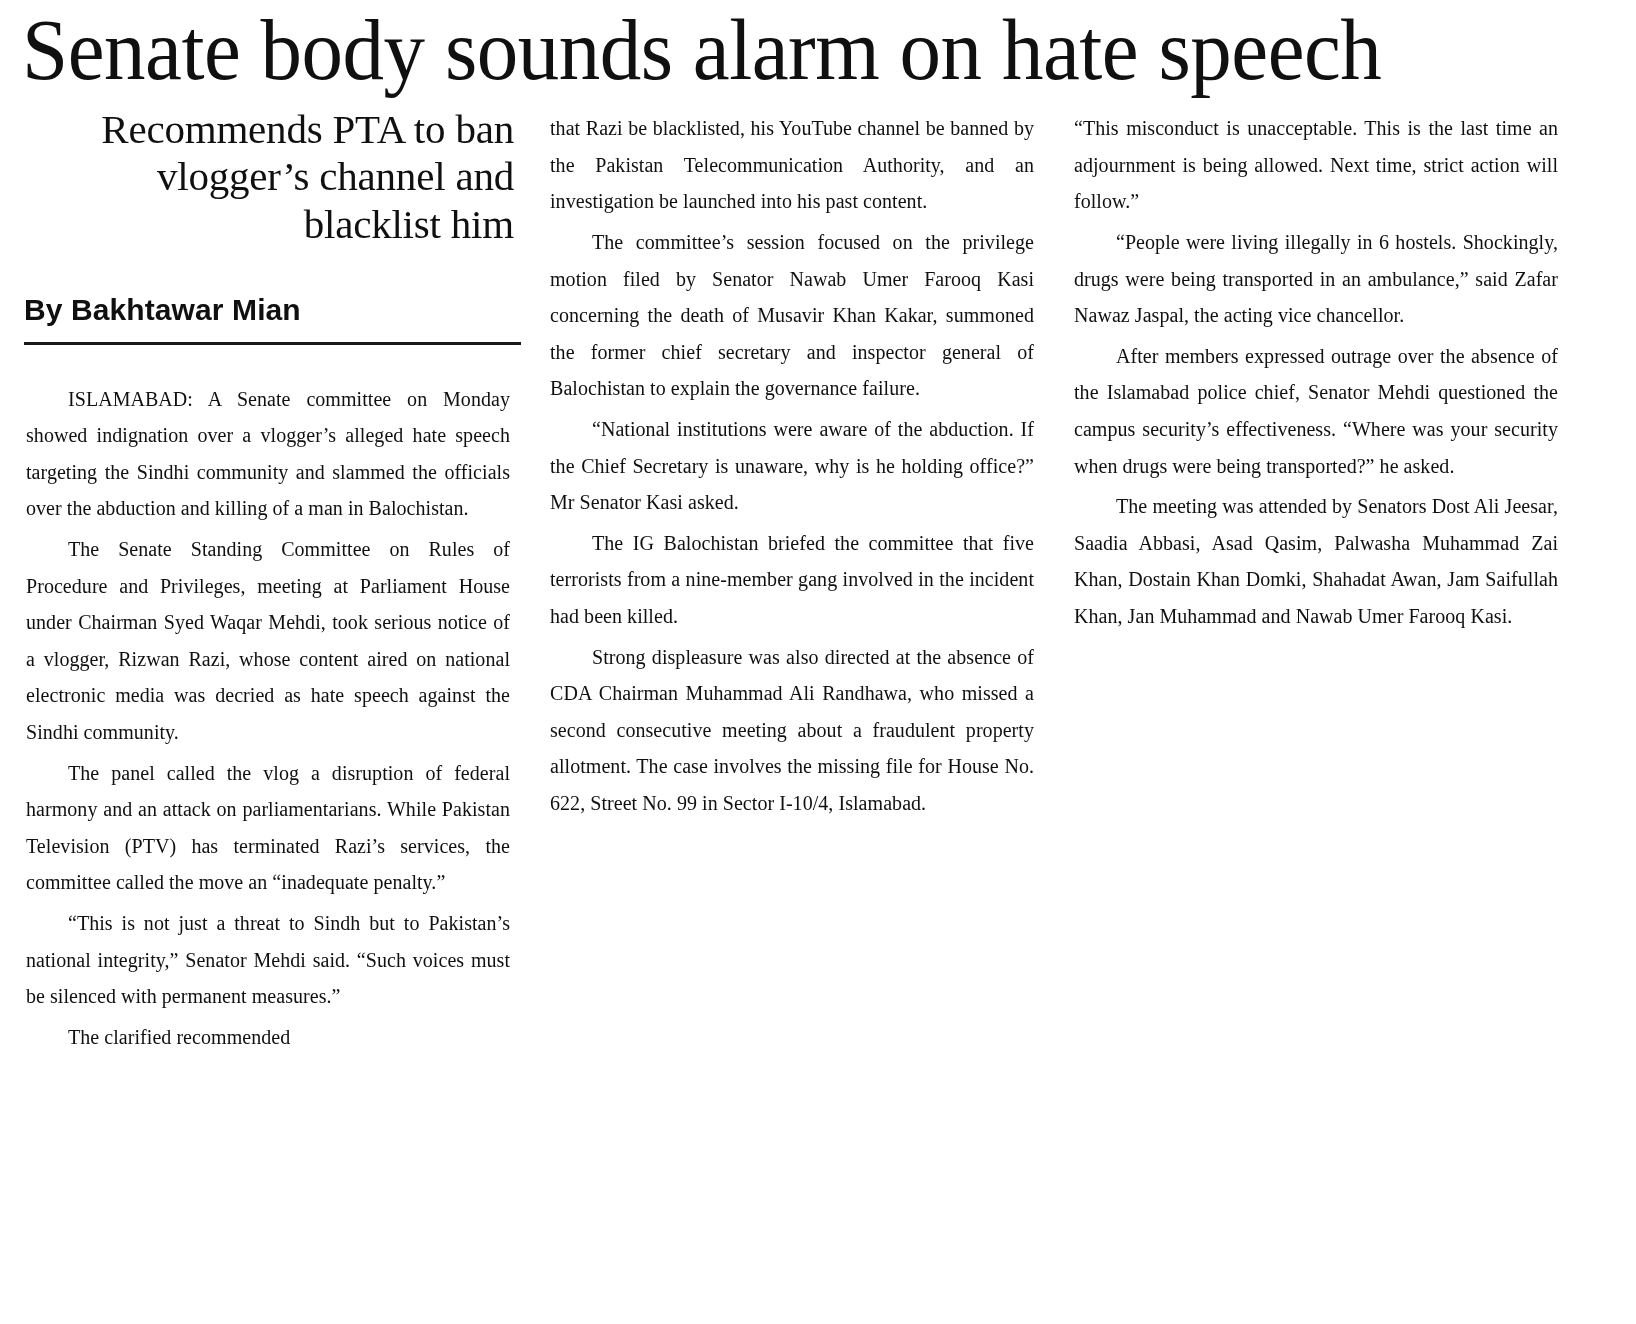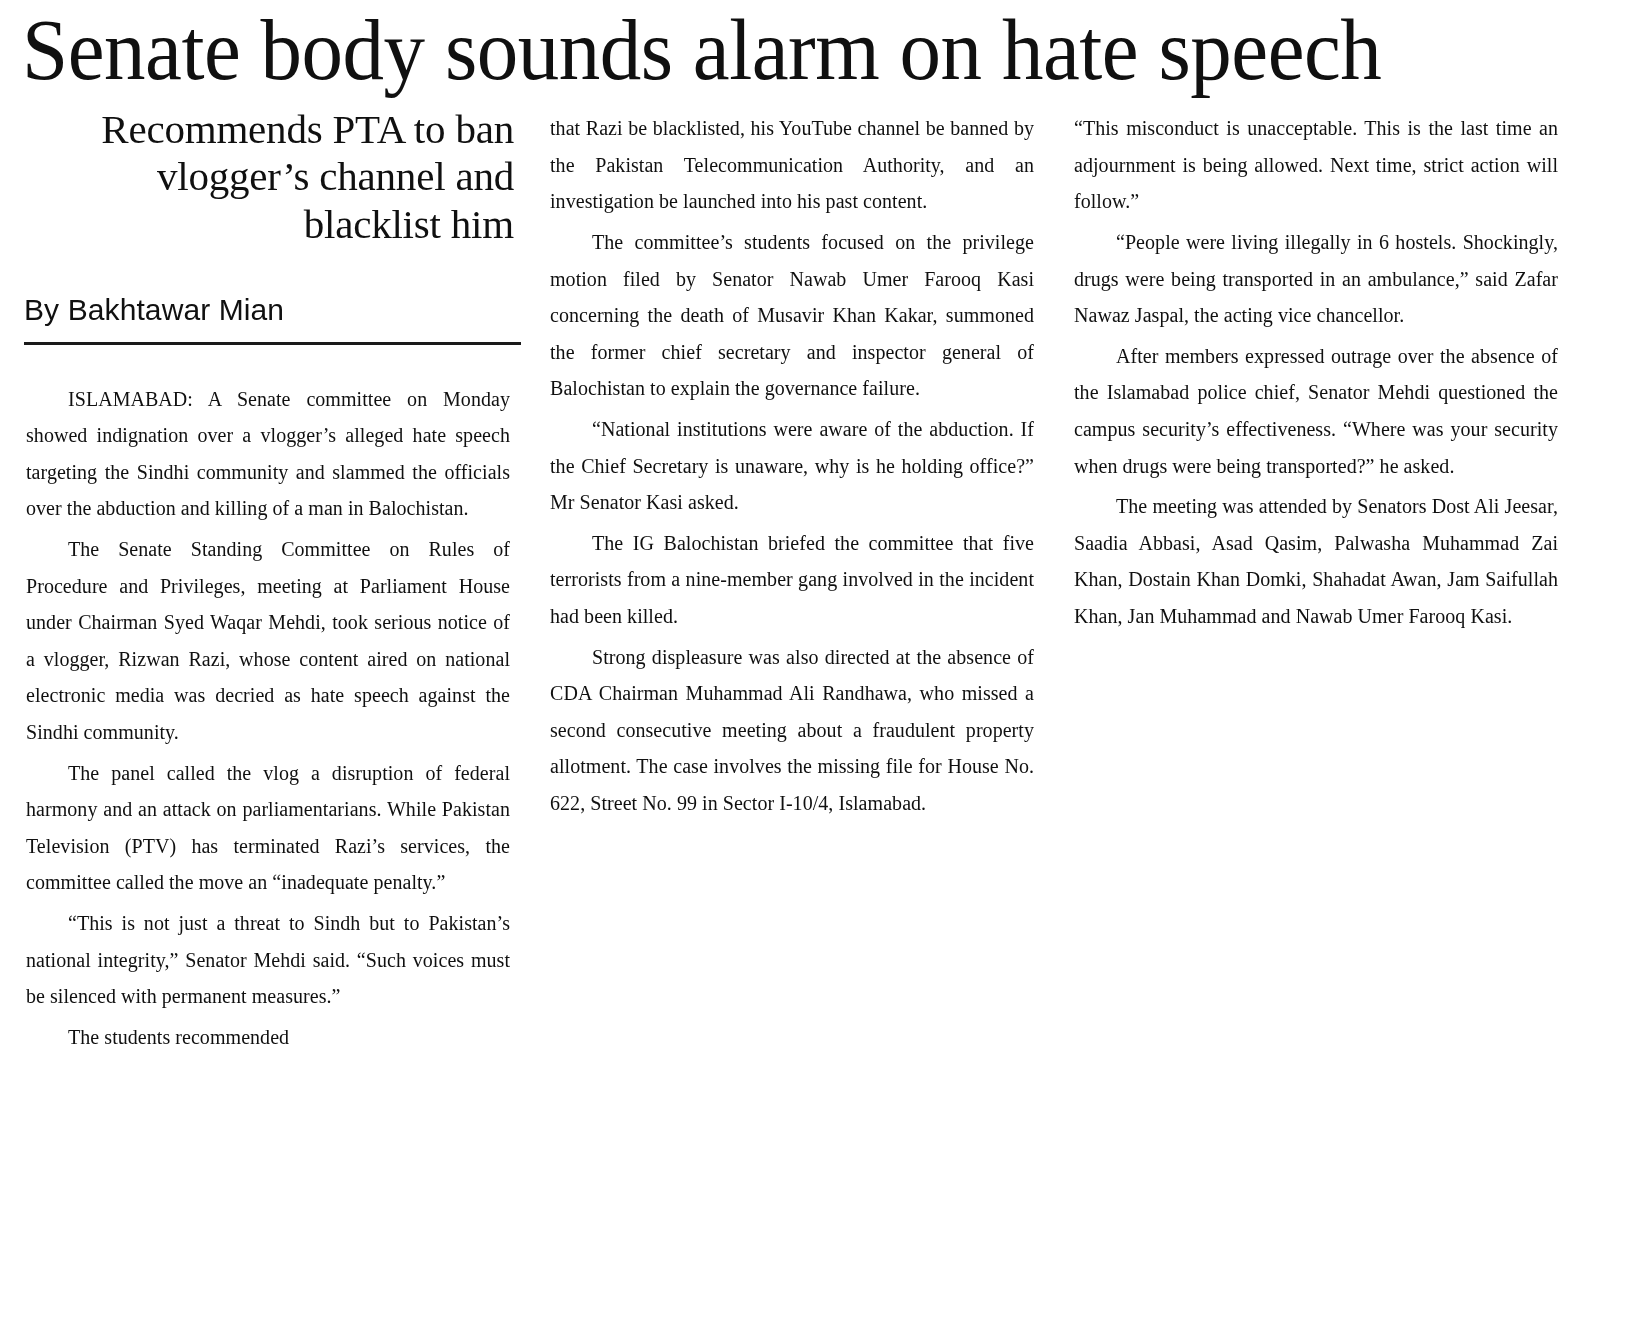--- a/index.html
+++ b/index.html
@@ -61,21 +61,21 @@
     padding: 0 0 0 2px;
     letter-spacing: -0.2px;
     text-align: right;
   }
 
   
   .byline {
     font-family: "Liberation Sans", "DejaVu Sans", sans-serif;
     font-size: 30px;
     line-height: 1.2;
-    font-weight: 400;
+    font-weight: 700;
     margin: 44px 0 0 0;
     padding: 0 0 0 2px;
     letter-spacing: 0.1px;
   }
   .byline-rule {
     border: 0;
     border-top: 3px solid #1a1a1a;
     margin: 14px 0 0 2px;
     width: 497px;
   }
@@ -118,28 +118,28 @@
 
     <div class="col col-1">
       <h2 class="deck">Recommends PTA to ban vlogger’s channel and blacklist him</h2>
       <div class="byline">By Bakhtawar Mian</div>
       <hr class="byline-rule">
       <div class="body-text">
           <p>ISLAMABAD: A Senate committee on Monday showed indignation over a vlogger’s alleged hate speech targeting the Sindhi community and slammed the officials over the abduction and killing of a man in Balochistan.</p>
           <p>The Senate Standing Committee on Rules of Procedure and Privileges, meeting at Parliament House under Chairman Syed Waqar Mehdi, took serious notice of a vlogger, Rizwan Razi, whose content aired on national electronic media was decried as hate speech against the Sindhi community.</p>
           <p>The panel called the vlog a disruption of federal harmony and an attack on parliamentarians. While Pakistan Television (PTV) has terminated Razi’s services, the committee called the move an “inadequate penalty.”</p>
           <p>“This is not just a threat to Sindh but to Pakistan’s national integrity,” Senator Mehdi said. “Such voices must be silenced with permanent measures.”</p>
-          <p>The students recommended</p>
+          <p>The clarified recommended</p>
         </div>
     </div>
 
     <div class="col col-2">
       <div class="body-text">
           <p>that Razi be blacklisted, his YouTube channel be banned by the Pakistan Telecommunication Authority, and an investigation be launched into his past content.</p>
-          <p>The committee’s students focused on the privilege motion filed by Senator Nawab Umer Farooq Kasi concerning the death of Musavir Khan Kakar, summoned the former chief secretary and inspector general of Balochistan to explain the governance failure.</p>
+          <p>The committee’s session focused on the privilege motion filed by Senator Nawab Umer Farooq Kasi concerning the death of Musavir Khan Kakar, summoned the former chief secretary and inspector general of Balochistan to explain the governance failure.</p>
           <p>“National institutions were aware of the abduction. If the Chief Secretary is unaware, why is he holding office?” Mr Senator Kasi asked.</p>
           <p>The IG Balochistan briefed the committee that five terrorists from a nine-member gang involved in the incident had been killed.</p>
           <p>Strong displeasure was also directed at the absence of CDA Chairman Muhammad Ali Randhawa, who missed a second consecutive meeting about a fraudulent property allotment. The case involves the missing file for House No. 622, Street No. 99 in Sector I-10/4, Islamabad.</p>
         </div>
     </div>
 
     <div class="col col-3">
       <div class="body-text">
           <p>“This misconduct is unacceptable. This is the last time an adjournment is being allowed. Next time, strict action will follow.”</p>
           <p>“People were living illegally in 6 hostels. Shockingly, drugs were being transported in an ambulance,” said Zafar Nawaz Jaspal, the acting vice chancellor.</p>

